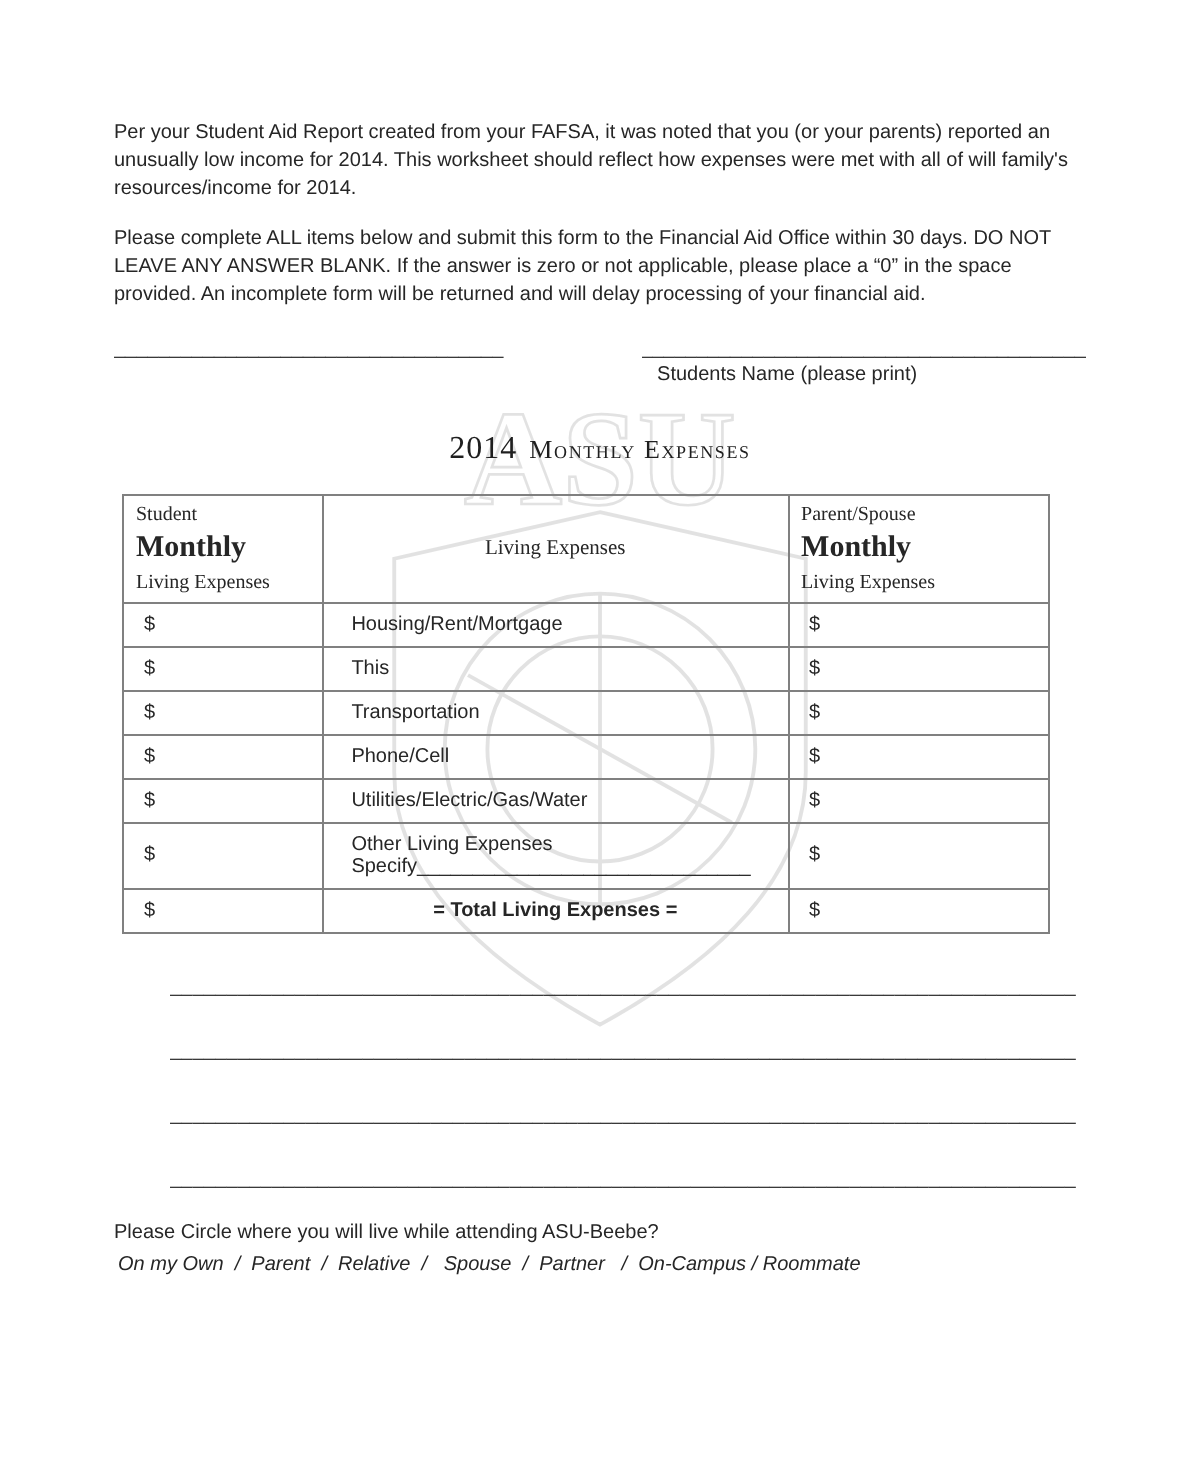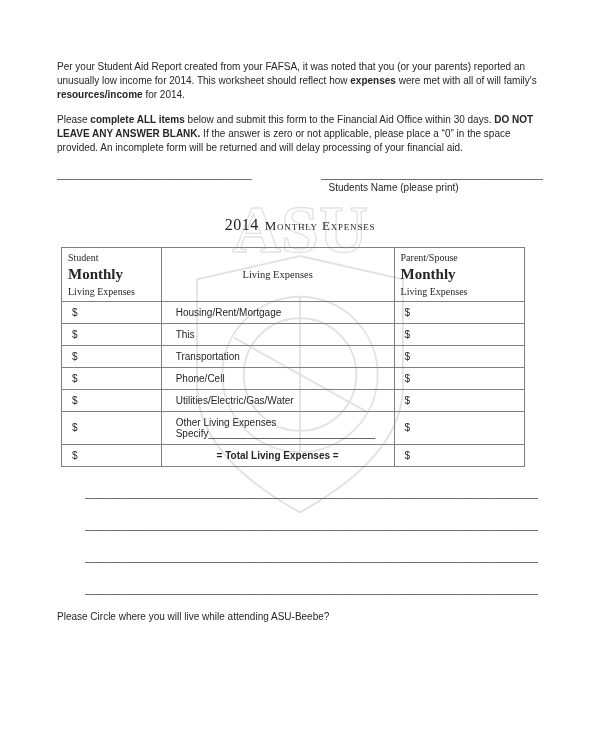--- a/index.html
+++ b/index.html
@@ -34,21 +34,21 @@
     font-size: 13.5px;
     font-weight: 700;
     letter-spacing: 0.6px;
     margin-bottom: 13px;
   }
   p.body-text {
     font-size: 10px;
     line-height: 1.38;
     margin-bottom: 12px;
   }
-  .b { font-weight: 700; }
+  .b { font-weight: 400; }
   .i { font-style: italic; }
   .sig-row {
     display: flex;
     justify-content: space-between;
     margin-top: 14px;
     font-size: 10px;
   }
   .sig-line { white-space: nowrap; overflow: hidden; letter-spacing: 0; color: #333; }
   .sig-label { padding-left: 8px; margin-top: 2px; }
   h2.expenses-heading {
@@ -218,15 +218,16 @@
     </tbody>
       </table>
 
 
     <div class="write-line">________________________________________________________________________________</div>
     <div class="write-line">________________________________________________________________________________</div>
     <div class="write-line">________________________________________________________________________________</div>
     <div class="write-line">________________________________________________________________________________</div>
 
     <p class="circle-q">Please Circle where you will live while attending ASU-Beebe?</p>
+    <p class="options i">On my Own  /  Parent  /  Relative  /   Spouse  /  Partner   /  On-Campus / Roommate</p>
 
   </div>
 </div>
 
 </body></html>

